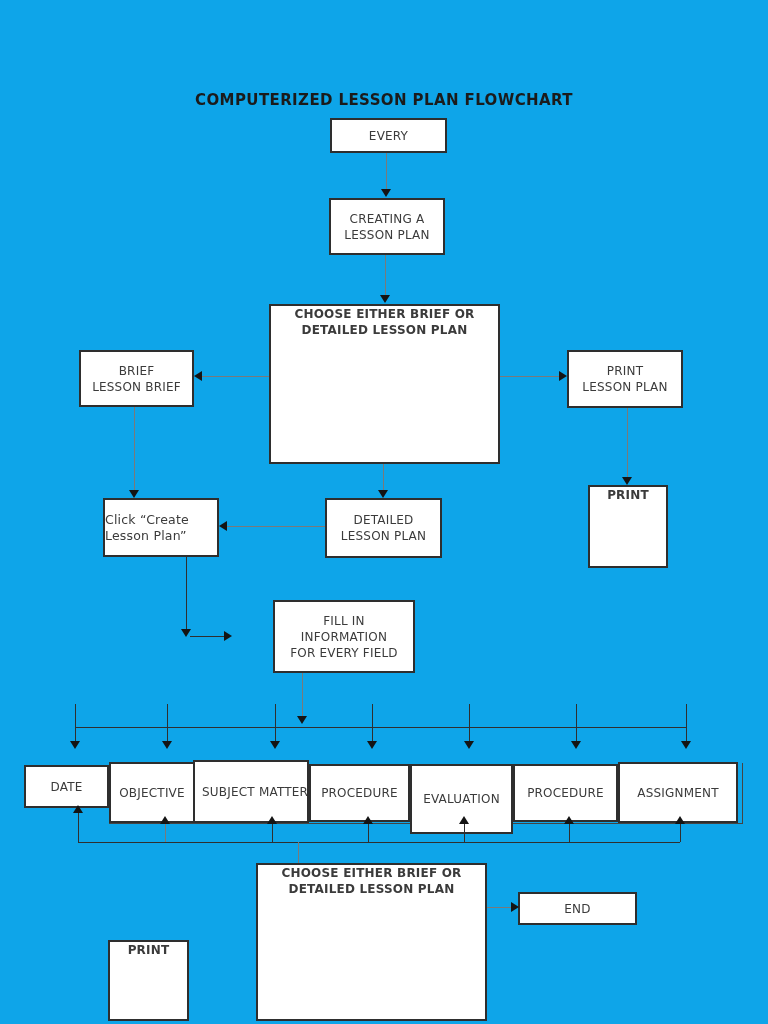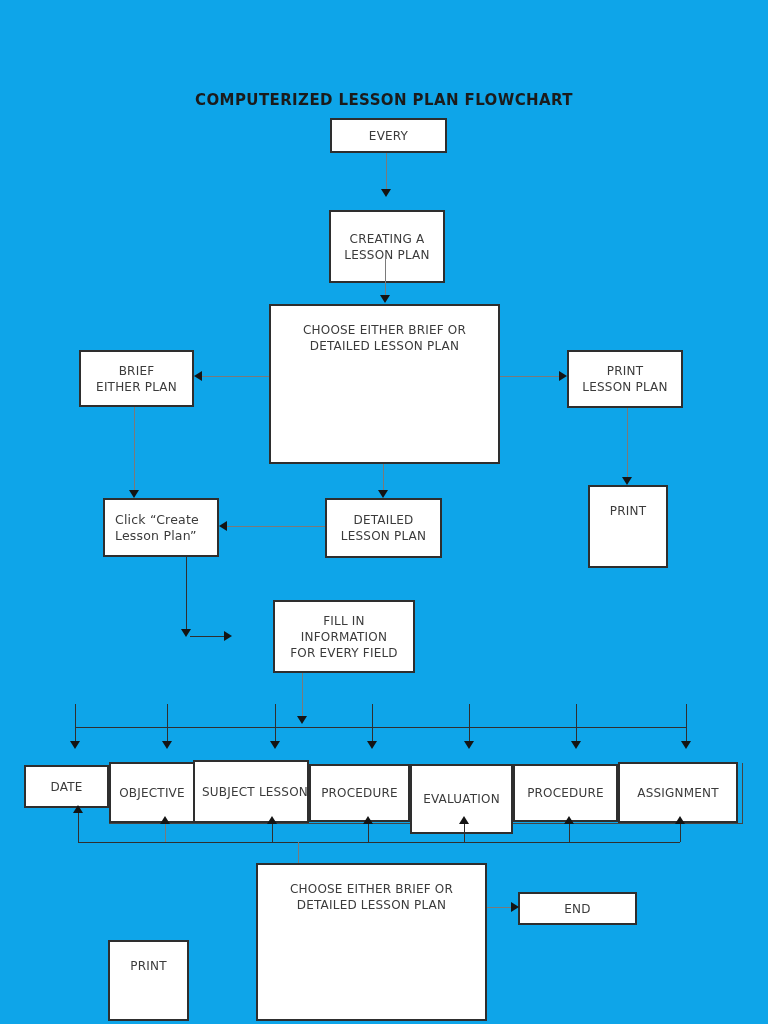--- a/index.html
+++ b/index.html
@@ -10,22 +10,22 @@
   .title{
     position:absolute;left:84px;top:91px;width:600px;text-align:center;
     font-size:15px;font-weight:600;letter-spacing:0.4px;color:#1b1b1b;margin:0;
   }
   .box{
     position:absolute;box-sizing:border-box;background:#ffffff;
     border:2px solid #2e2e2e;color:#3b3b3b;font-size:12px;line-height:16px;
     letter-spacing:0.2px;display:flex;align-items:center;justify-content:center;
     text-align:center;white-space:pre-line;
   }
-  .box.top{align-items:flex-start;padding-top:16px;}
-  .box.left-text{justify-content:flex-start;text-align:left;padding-left:10px;font-size:12.5px;}
+  .box.top{align-items:flex-start;padding-top:0;font-weight:bold;}
+  .box.left-text{justify-content:flex-start;text-align:left;font-size:12.5px;}
   .box.clip{white-space:nowrap;overflow:hidden;justify-content:flex-start;padding-left:7px;}
   .hline{position:absolute;height:1px;background:#7a7a7a;}
   .vline{position:absolute;width:1px;background:#7a7a7a;}
   .dark{background:#2f2f2f;}
   .thin{background:#444444;}
   .arr{position:absolute;width:0;height:0;}
   .arr.down{border-left:5px solid transparent;border-right:5px solid transparent;border-top:8px solid #141414;}
   .arr.up{border-left:5px solid transparent;border-right:5px solid transparent;border-bottom:8px solid #141414;}
   .arr.left{border-top:5px solid transparent;border-bottom:5px solid transparent;border-right:8px solid #141414;}
   .arr.right{border-top:5px solid transparent;border-bottom:5px solid transparent;border-left:8px solid #141414;}
@@ -34,40 +34,40 @@
 <body>
 
 <div class="page">
 
   <h1 class="title">COMPUTERIZED LESSON PLAN FLOWCHART</h1>
 
   <div class="hline thin" style="left:109px;top:823px;width:634px;"></div>
   <div class="vline thin" style="left:742px;top:763px;height:61px;"></div>
 
   <div class="box" style="left:330px;top:118px;width:117px;height:35px;">EVERY</div>
-  <div class="box" style="left:329px;top:210px;width:116px;height:73px;">CREATING A
+  <div class="box" style="left:329px;top:198px;width:116px;height:57px;">CREATING A
 LESSON PLAN</div>
   <div class="box top" style="left:269px;top:304px;width:231px;height:160px;">CHOOSE EITHER BRIEF OR
 DETAILED LESSON PLAN</div>
   <div class="box" style="left:79px;top:350px;width:115px;height:57px;">BRIEF
-EITHER PLAN</div>
+LESSON BRIEF</div>
   <div class="box" style="left:567px;top:350px;width:116px;height:58px;">PRINT
 LESSON PLAN</div>
   <div class="box top" style="left:588px;top:485px;width:80px;height:83px;">PRINT</div>
   <div class="box left-text" style="left:103px;top:498px;width:116px;height:59px;">Click “Create
 Lesson Plan”</div>
   <div class="box" style="left:325px;top:498px;width:117px;height:60px;">DETAILED
 LESSON PLAN</div>
   <div class="box" style="left:233px;top:600px;width:142px;height:73px;margin-left:40px;">FILL IN
 INFORMATION
 FOR EVERY FIELD</div>
 
   <div class="box" style="left:109px;top:762px;width:86px;height:61px;">OBJECTIVE</div>
   <div class="box" style="left:24px;top:765px;width:85px;height:43px;">DATE</div>
-  <div class="box clip" style="left:193px;top:760px;width:116px;height:63px;">SUBJECT LESSON</div>
+  <div class="box clip" style="left:193px;top:760px;width:116px;height:63px;">SUBJECT MATTER</div>
   <div class="box" style="left:309px;top:764px;width:101px;height:58px;">PROCEDURE</div>
   <div class="box" style="left:410px;top:764px;width:103px;height:70px;">EVALUATION</div>
   <div class="box" style="left:513px;top:764px;width:105px;height:58px;">PROCEDURE</div>
   <div class="box" style="left:618px;top:762px;width:120px;height:61px;">ASSIGNMENT</div>
 
   <div class="box top" style="left:256px;top:863px;width:231px;height:158px;">CHOOSE EITHER BRIEF OR
 DETAILED LESSON PLAN</div>
   <div class="box" style="left:518px;top:892px;width:119px;height:33px;">END</div>
   <div class="box top" style="left:108px;top:940px;width:81px;height:81px;">PRINT</div>
 

